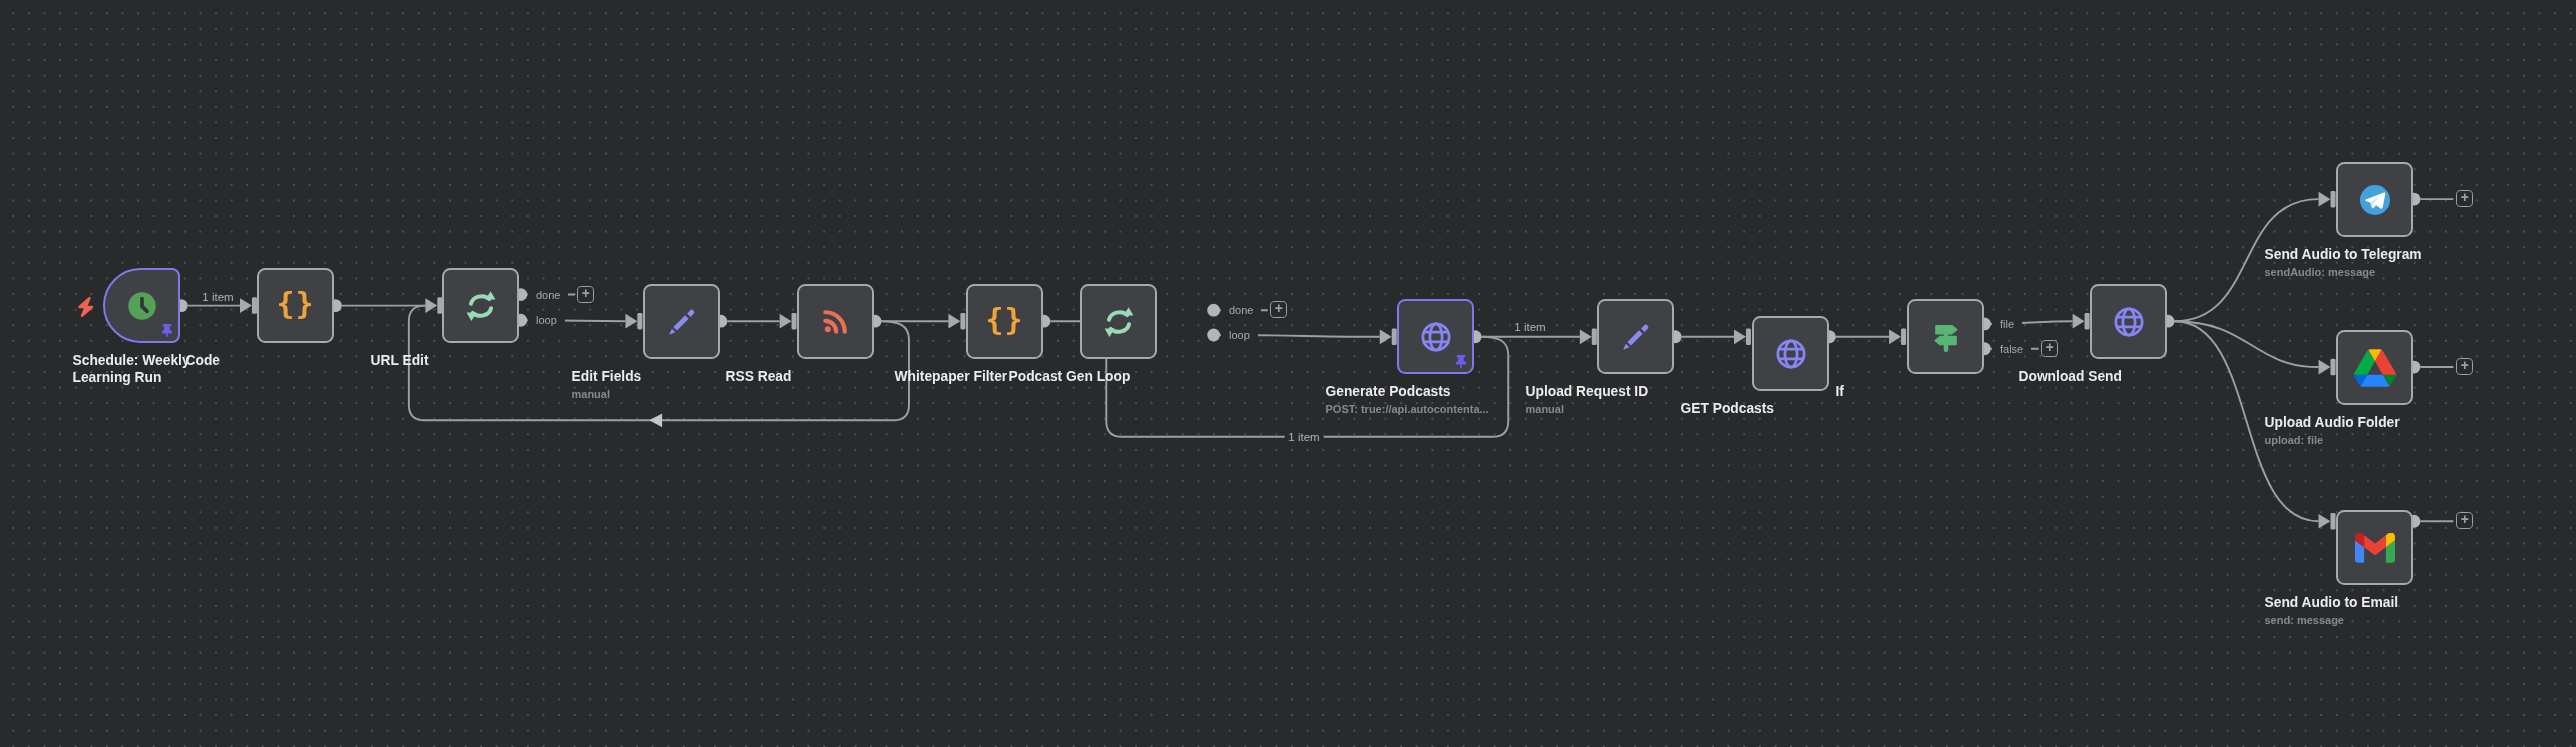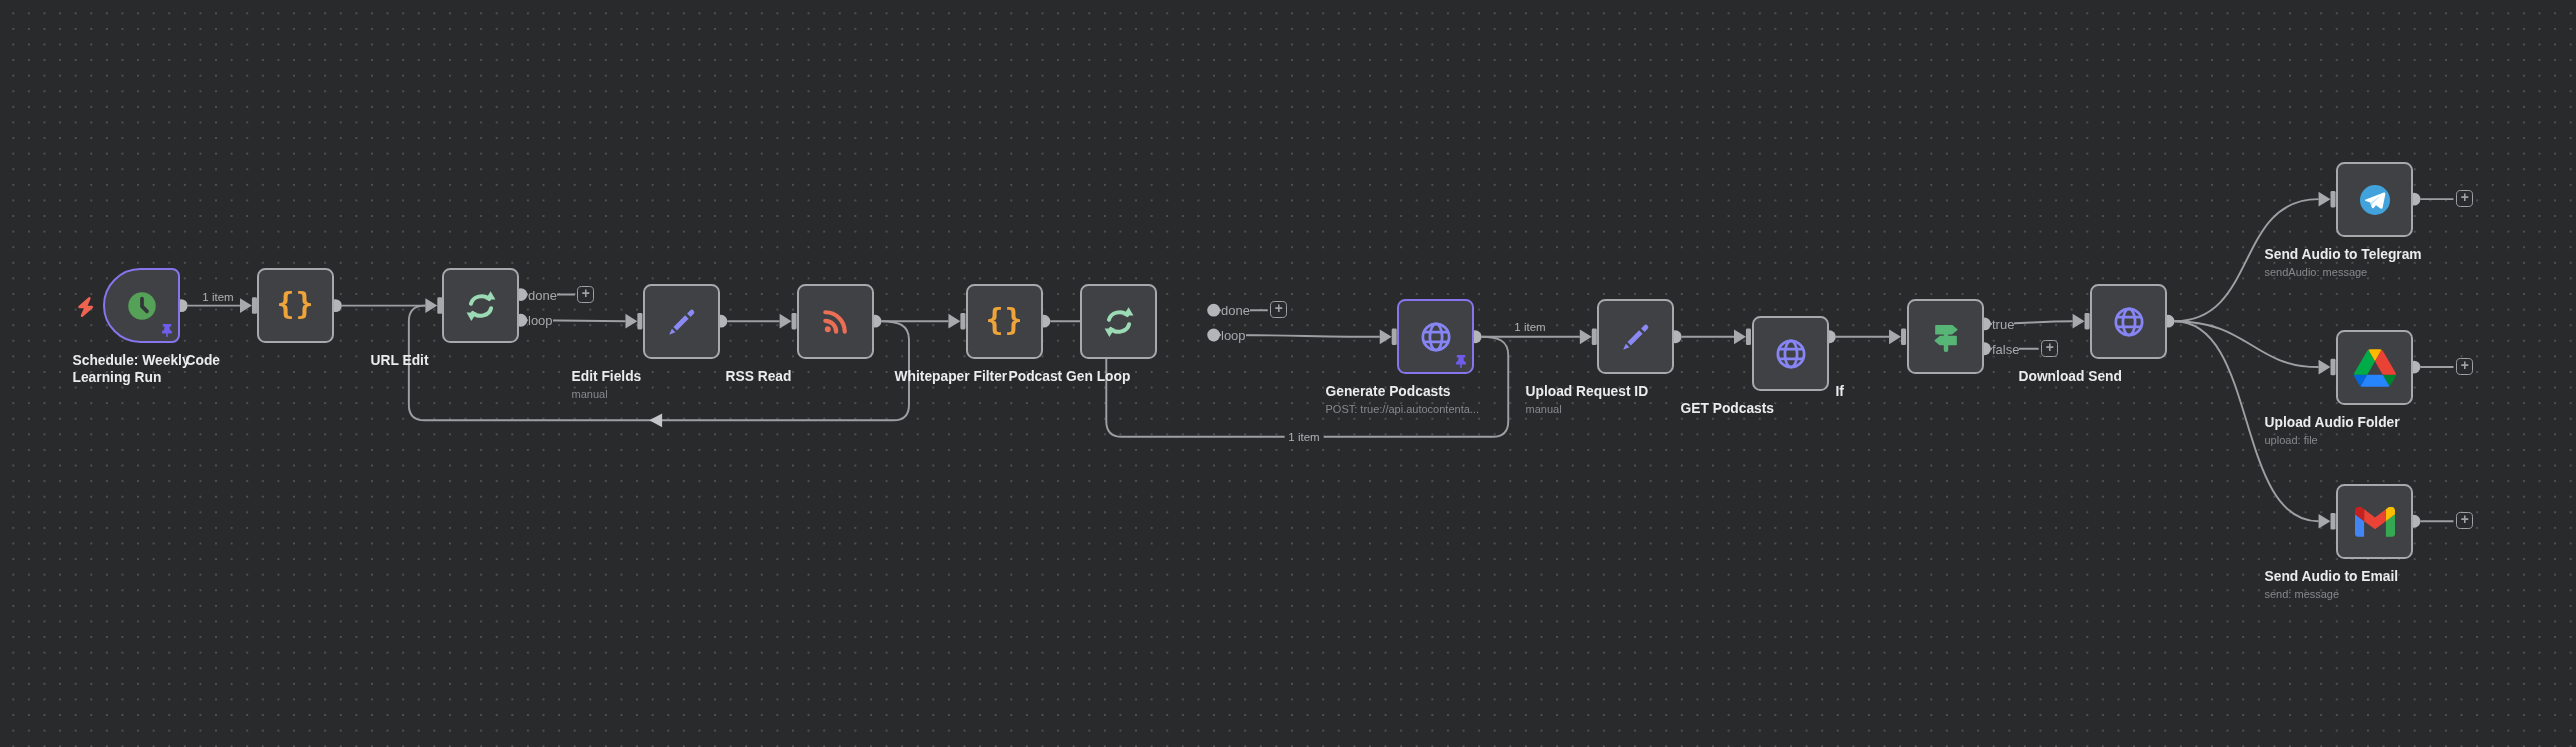--- a/index.html
+++ b/index.html
@@ -17,25 +17,25 @@
     background:#3f4144;border:2.3px solid #a7a9ad;border-radius:8.3px;
     display:flex;align-items:center;justify-content:center;
   }
   .box.trigger{border-radius:39px 8.3px 8.3px 39px;}
   .box.pinned{border-color:#8576ee;}
   .pin{position:absolute;right:4.6px;bottom:3.7px;line-height:0;}
   .bolt{position:absolute;left:-28.5px;top:25px;line-height:0;}
   .nlabel{position:absolute;top:84px;left:50%;transform:translateX(-50%);width:220px;text-align:left;}
   .w-narrow .nlabel{width:138px;}
   .nname{font-size:13.8px;font-weight:600;color:#ebecee;line-height:17.4px;}
-  .nsub{font-size:11px;color:#87898d;margin-top:2.8px;line-height:13px;}
+  .nsub{font-size:11px;color:#87898d;margin-top:2.8px;line-height:13px;font-weight:bold;}
   .braces{font-family:"DejaVu Sans Mono",monospace;font-weight:700;font-size:30px;color:#efa43b;letter-spacing:0.9px;margin-top:-4.6px;}
   .port-label{
     position:absolute;transform:translateY(-50%);
-    font-size:13px;color:#a6a8ac;background:#292a2b;padding:0 0;line-height:13px;
+    font-size:11px;color:#a6a8ac;background:#292a2b;padding:0 8px;line-height:13px;
   }
   .edge-label{
     position:absolute;transform:translate(-50%,-50%);
     font-size:11.5px;color:#b0b2b6;background:#292a2b;padding:0 3.7px;line-height:13px;white-space:nowrap;
   }
   .plus{
     position:absolute;width:17.4px;height:17.4px;box-sizing:border-box;
     border:1.8px solid #9ea1a5;border-radius:4.6px;background:#292a2b;
     color:#9ea1a5;display:flex;align-items:center;justify-content:center;
     font-size:13.8px;font-weight:700;line-height:1;padding-bottom:0.9px;cursor:pointer;
@@ -123,21 +123,21 @@
         <rect x="2539" y="391" width="5.5" height="18" rx="1.5"></rect>
       <path d="M2526 560 L2539 568 L2526 576 Z"></path>
         <rect x="2539" y="559" width="5.5" height="18" rx="1.5"></rect>
     </g>
   </svg>
 
   <span class="port-label" style="left:528px;top:295px">done</span>
   <span class="port-label" style="left:528px;top:320px">loop</span>
   <span class="port-label" style="left:1221px;top:310px">done</span>
   <span class="port-label" style="left:1221px;top:335px">loop</span>
-  <span class="port-label" style="left:1992px;top:324px">true</span>
+  <span class="port-label" style="left:1992px;top:324px">file</span>
   <span class="port-label" style="left:1992px;top:349px">false</span>
 
   <span class="edge-label" style="left:218px;top:297px">1 item</span>
   <span class="edge-label" style="left:1530px;top:327px">1 item</span>
   <span class="edge-label" style="left:1304px;top:437px">1 item</span>
 
   <div class="plus" style="left:577px;top:286px">+</div>
   <div class="plus" style="left:1270px;top:301px">+</div>
   <div class="plus" style="left:2041px;top:340px">+</div>
   <div class="plus" style="left:2456px;top:190px">+</div>
@@ -365,21 +365,21 @@
           <path fill="#EA4335" d="M73.4 26.5l-12.7-22c-.8-1.4-1.95-2.5-3.3-3.3L43.65 25 59.8 53h27.45c0-1.55-.4-3.1-1.2-4.5z"></path>
         </svg>
       </span>
     </div>
     <div class="nlabel">
       <div class="nname">Upload Audio Folder</div>
       <div class="nsub">upload: file</div>
     </div>
   </div>
 
-  <div class="node" style="left:2336px;top:484px">
+  <div class="node" style="left:2336px;top:510px">
     <div class="box">
       <span style="line-height:0">
         <svg width="40" height="30" viewBox="0 0 52 39">
           <path fill="#4285F4" d="M3.55 38.53h8.3V18.39L0 9.5v25.48c0 1.96 1.59 3.55 3.55 3.55z"></path>
           <path fill="#34A853" d="M40.15 38.53h8.3c1.96 0 3.55-1.59 3.55-3.55V9.5l-11.85 8.89z"></path>
           <path fill="#FBBC04" d="M40.15 2.96v15.43L52 9.5V4.73c0-4.38-5-6.88-8.5-4.25z"></path>
           <path fill="#EA4335" d="M11.85 18.39V2.96L26 13.58 40.15 2.96v15.43L26 29.01z"></path>
           <path fill="#C5221F" d="M0 4.73V9.5l11.85 8.89V2.96L8.5.48C5-2.15 0 .35 0 4.73z"></path>
         </svg>
       </span>

